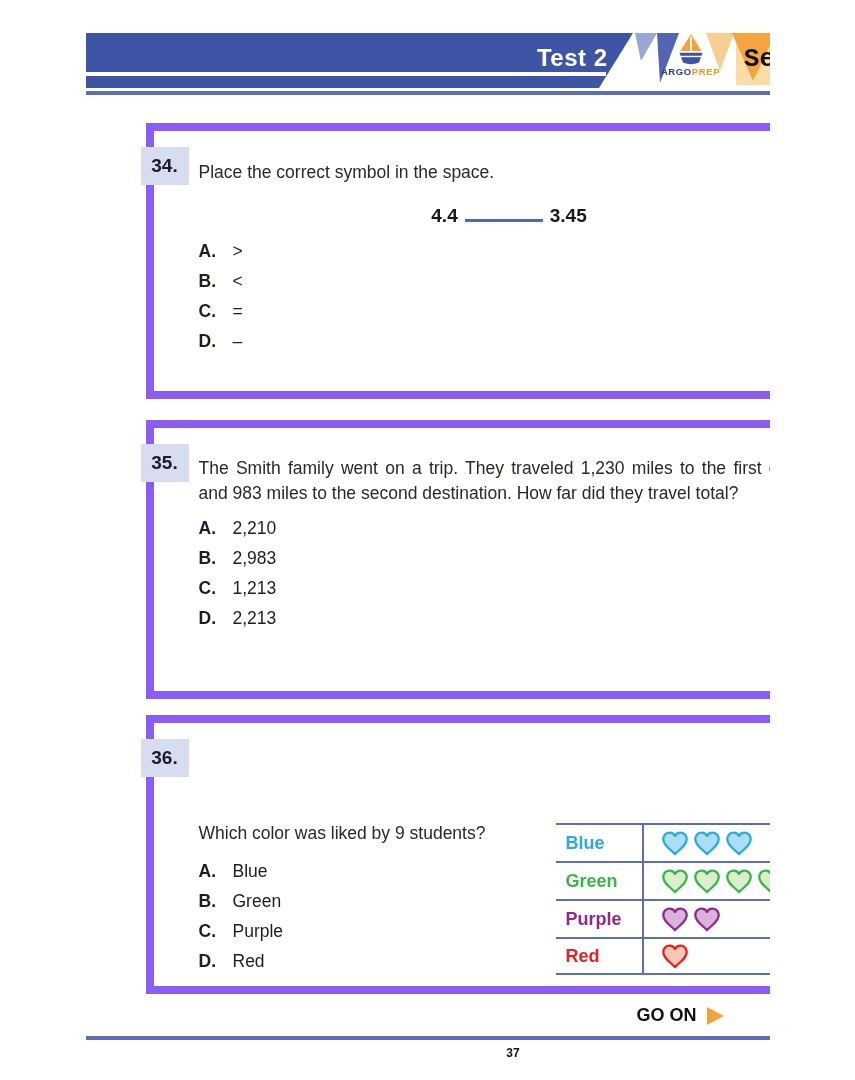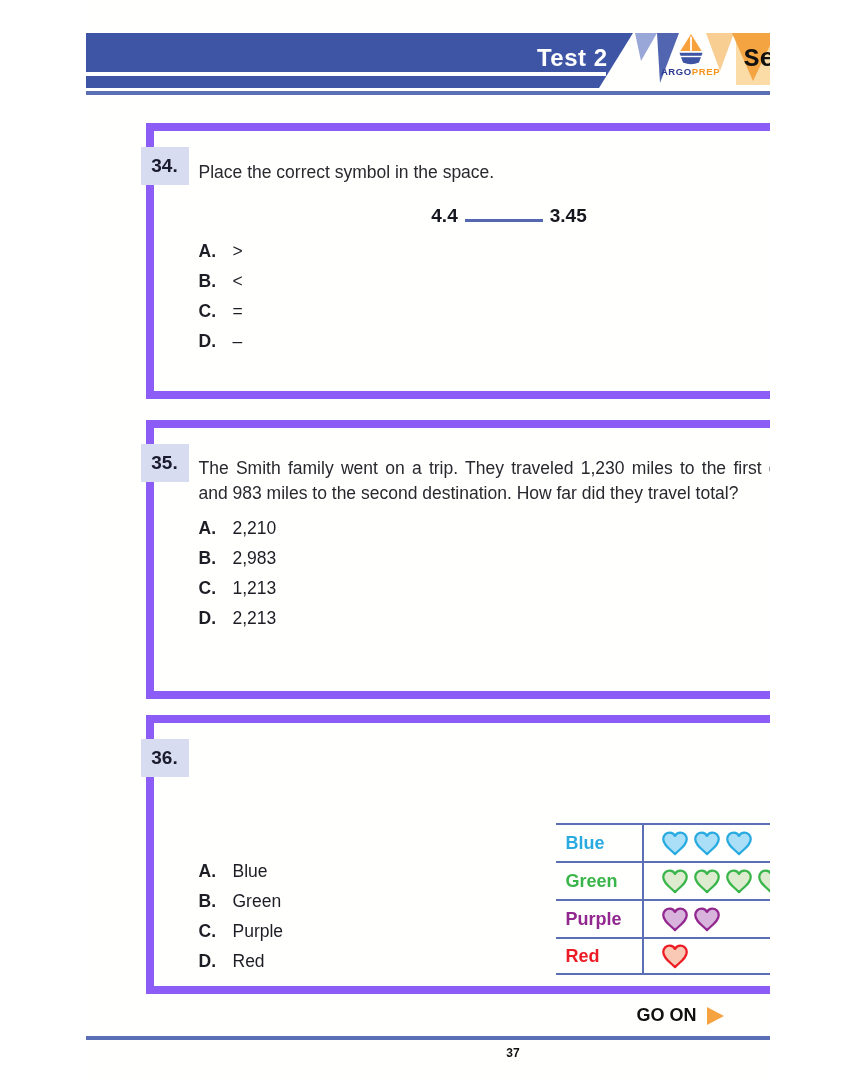--- a/index.html
+++ b/index.html
@@ -154,20 +154,21 @@
         </div>
         <div class="opt">
           <span class="letter">D.</span>
           <span>2,213</span>
         </div>
       </div>
   </div>
 
   <div class="qbox q36">
     <div class="qnum">36.</div>
+    <div class="subq">Which color was liked by 9 students?</div>
     <div class="opts">
         <div class="opt">
           <span class="letter">A.</span>
           <span>Blue</span>
         </div>
         <div class="opt">
           <span class="letter">B.</span>
           <span>Green</span>
         </div>
         <div class="opt">

